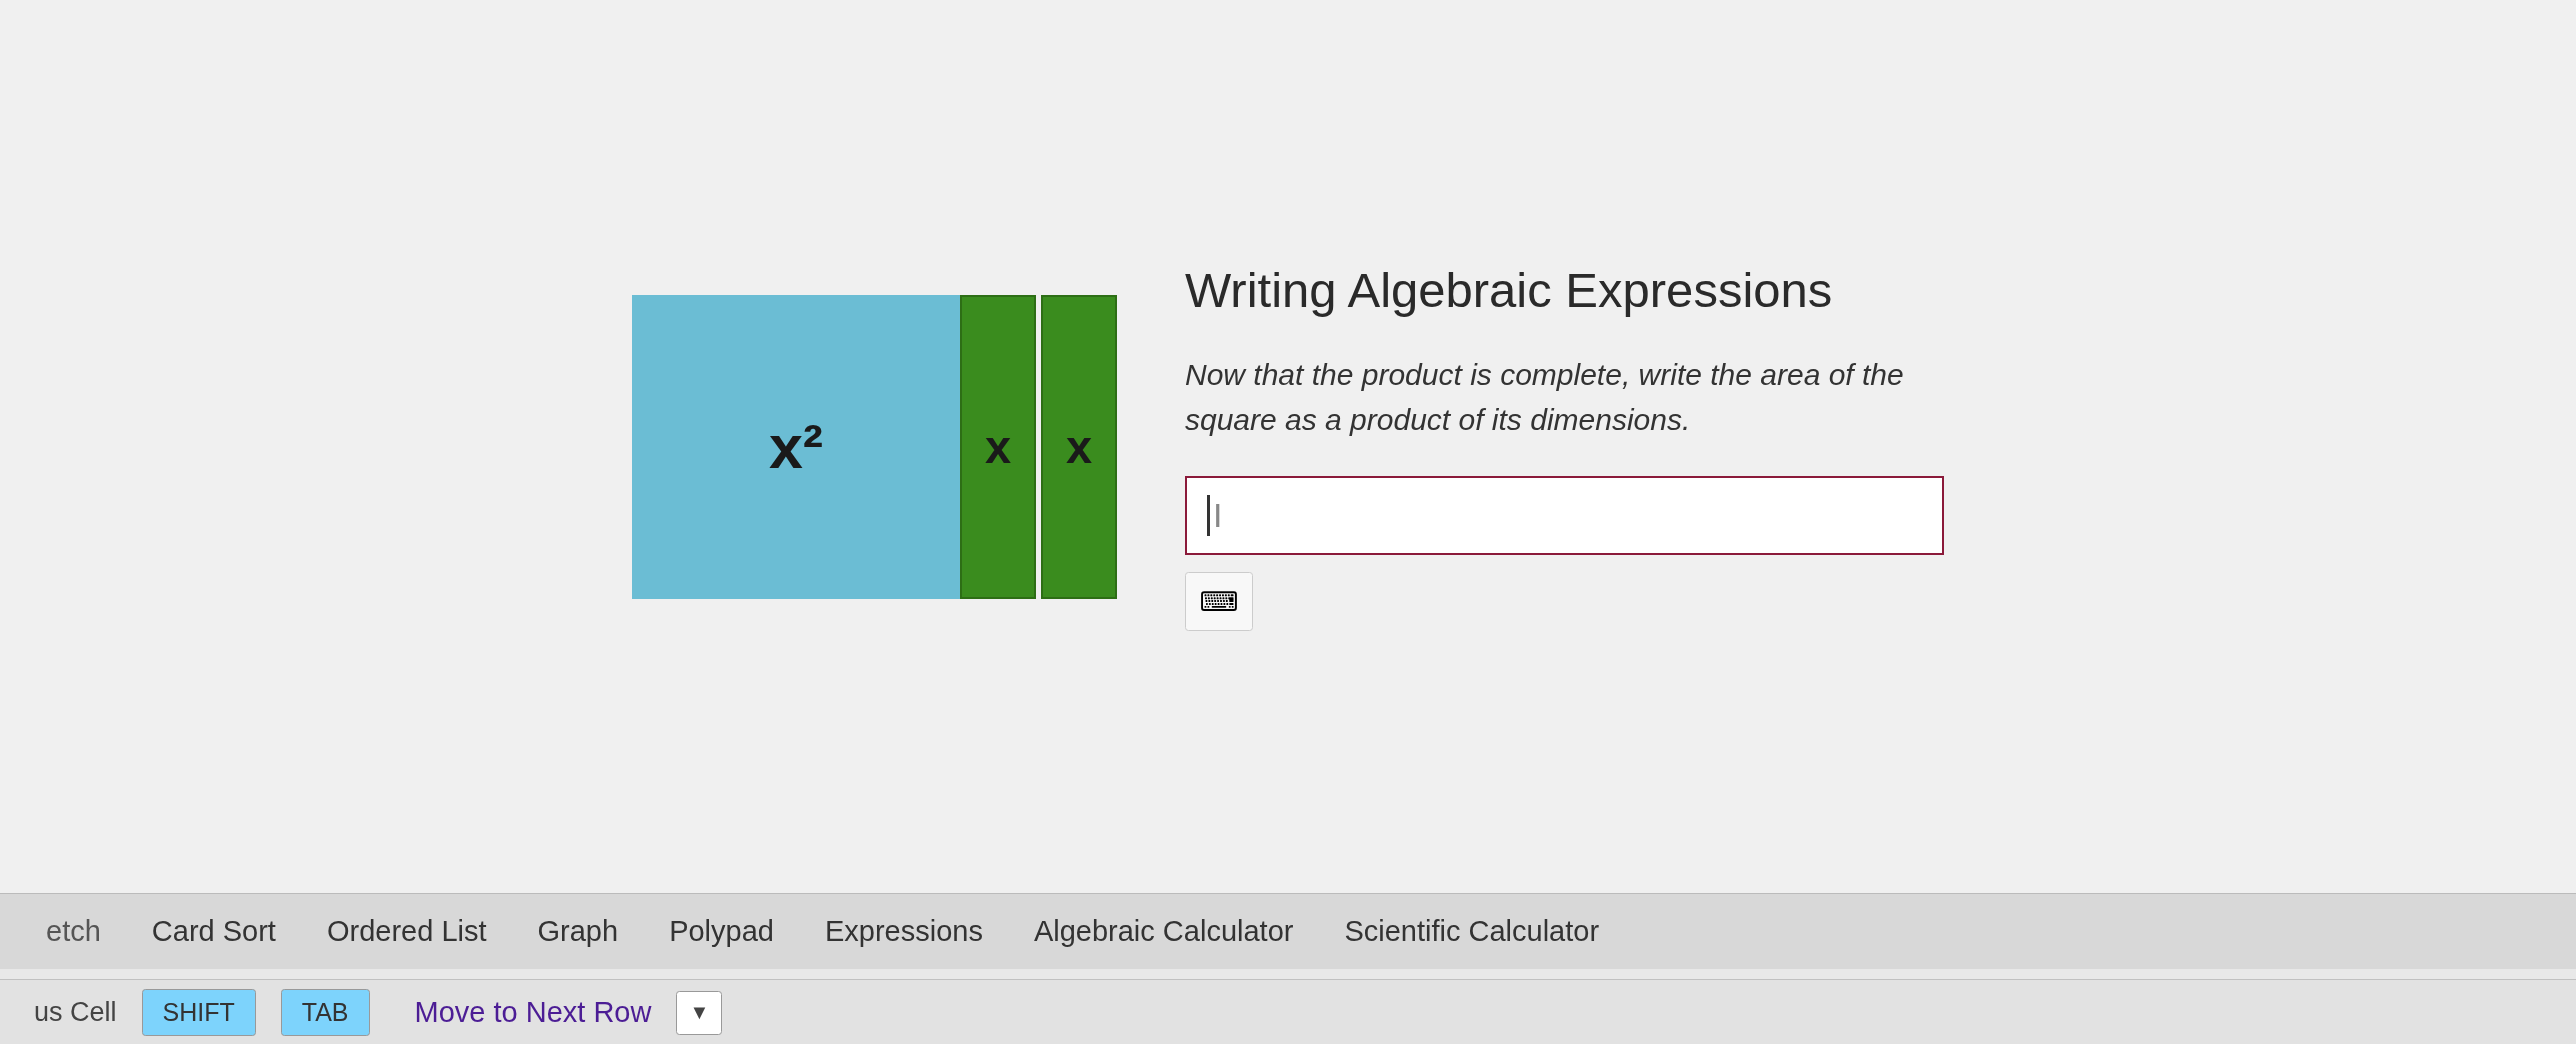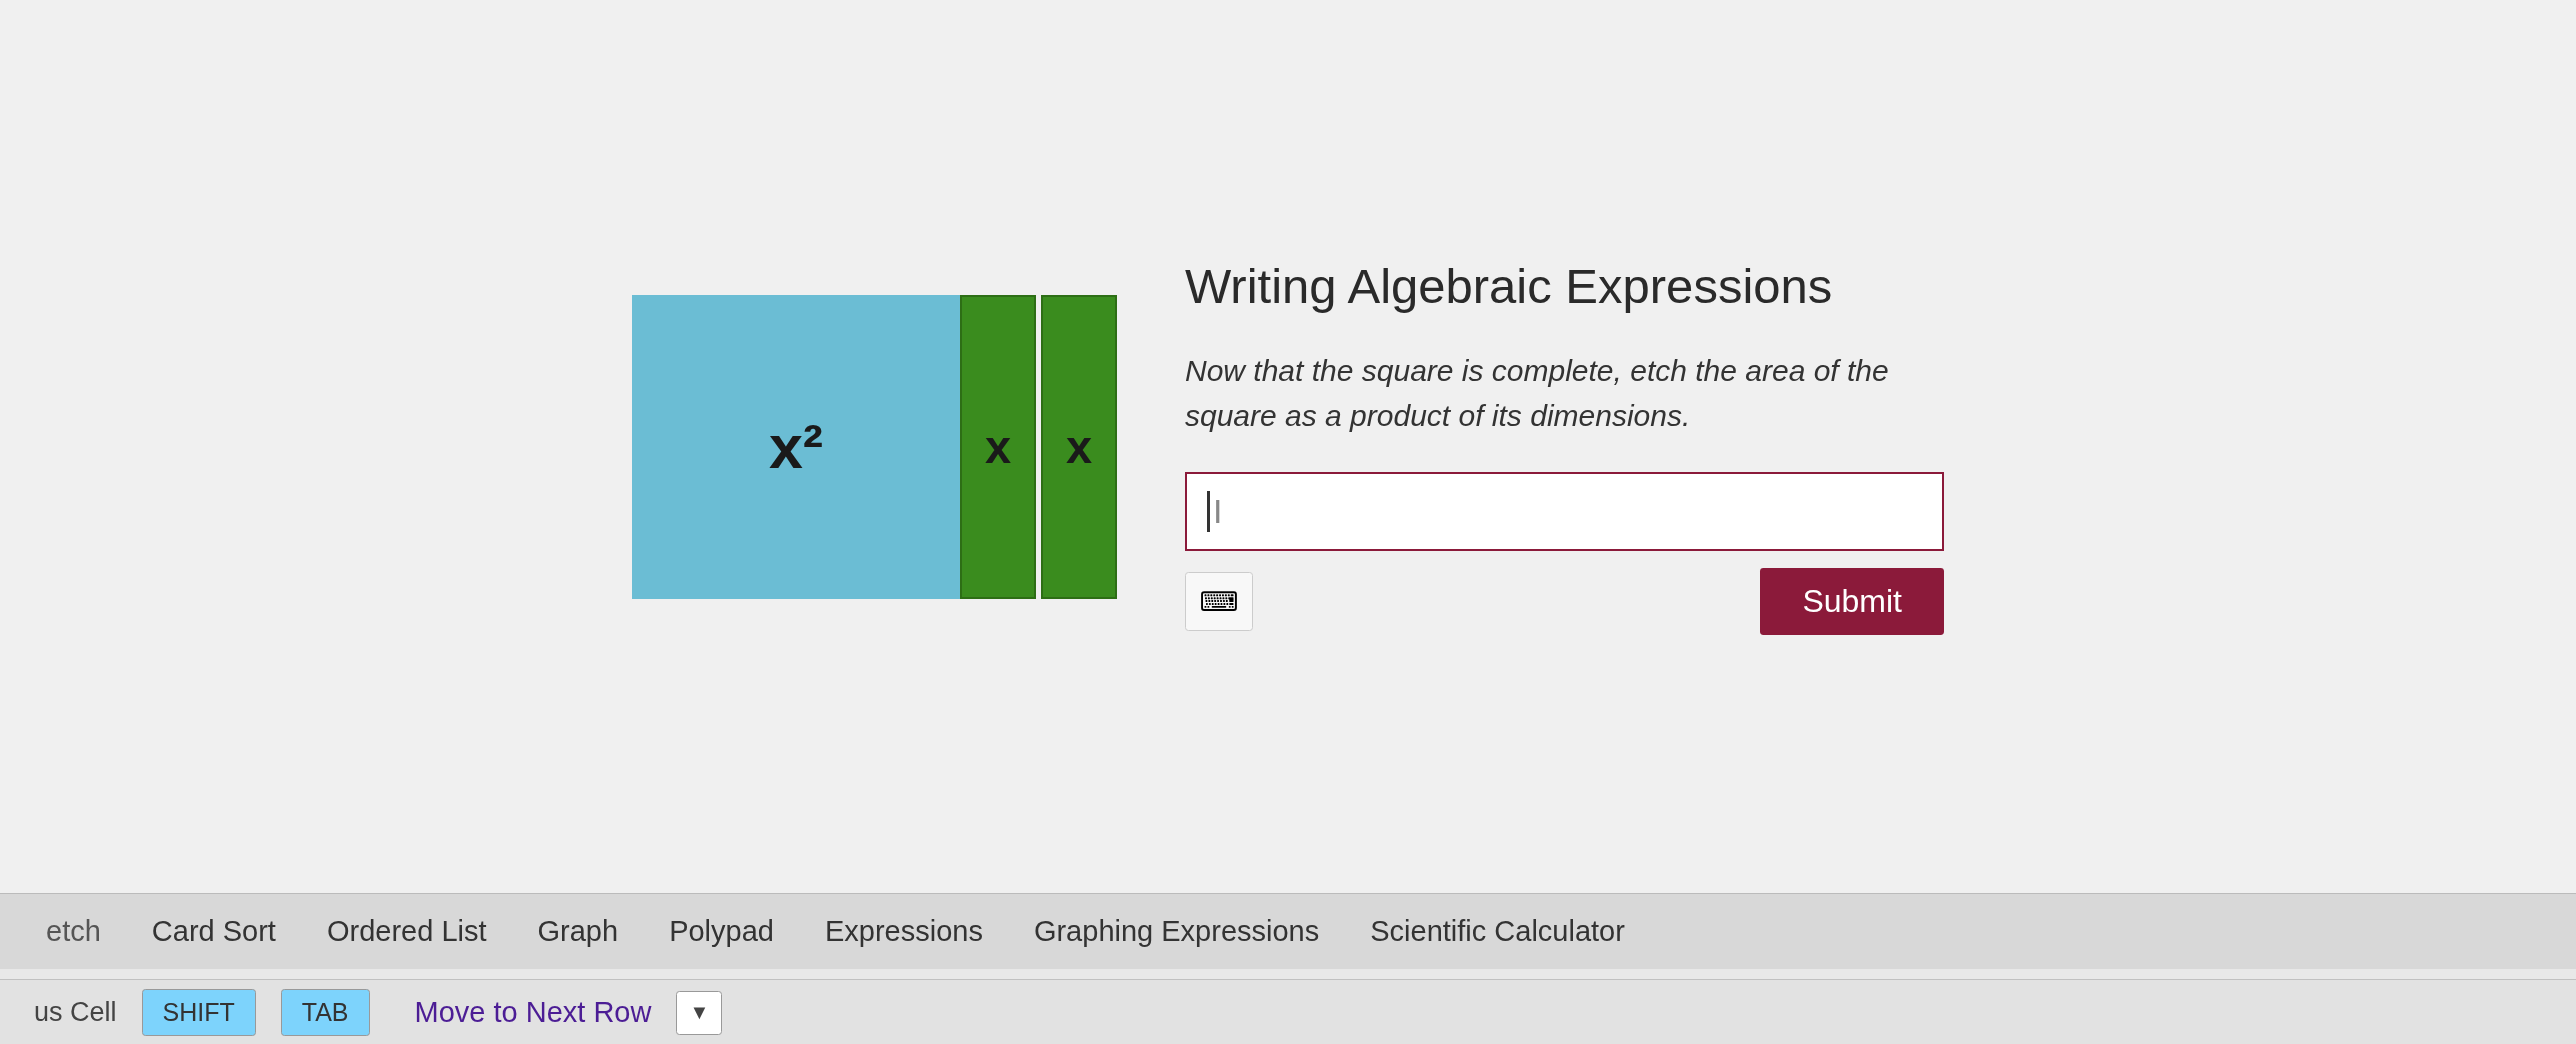--- a/index.html
+++ b/index.html
@@ -288,44 +288,43 @@
         <span class="tile-green-label">x</span>
       </div>
       <div class="tile-green">
         <span class="tile-green-label">x</span>
       </div>
     </div>
   </div>
 
   <div class="right-content">
     <h1 class="page-title">Writing Algebraic Expressions</h1>
-    <p class="instruction-text">Now that the square is complete, etch the area of the square as a product of its dimensions.</p>
+    <p class="instruction-text">Now that the product is complete, write the area of the square as a product of its dimensions.</p>
 
     <div class="answer-input-area">
       <span class="cursor-bar"></span>
       <span class="cursor-i">I</span>
     </div>
 
     <div class="action-row">
       <button class="keyboard-btn">
         <span>⌨</span>
       </button>
-      <button class="submit-btn">Submit</button>
     </div>
   </div>
 </div>
 
 <div class="bottom-toolbar">
   <span class="toolbar-item partial">etch</span>
   <span class="toolbar-item">Card Sort</span>
   <span class="toolbar-item">Ordered List</span>
   <span class="toolbar-item">Graph</span>
   <span class="toolbar-item">Polypad</span>
   <span class="toolbar-item">Expressions</span>
-  <span class="toolbar-item">Graphing Expressions</span>
+  <span class="toolbar-item">Algebraic Calculator</span>
   <span class="toolbar-item">Scientific Calculator</span>
 </div>
 
 <div class="bottom-action-bar">
   <span class="focus-cell-label">us Cell</span>
   <button class="key-btn">SHIFT</button>
   <button class="key-btn">TAB</button>
   <span class="move-next-row-label">Move to Next Row</span>
   <button class="dropdown-btn">
     <span>▼</span>

